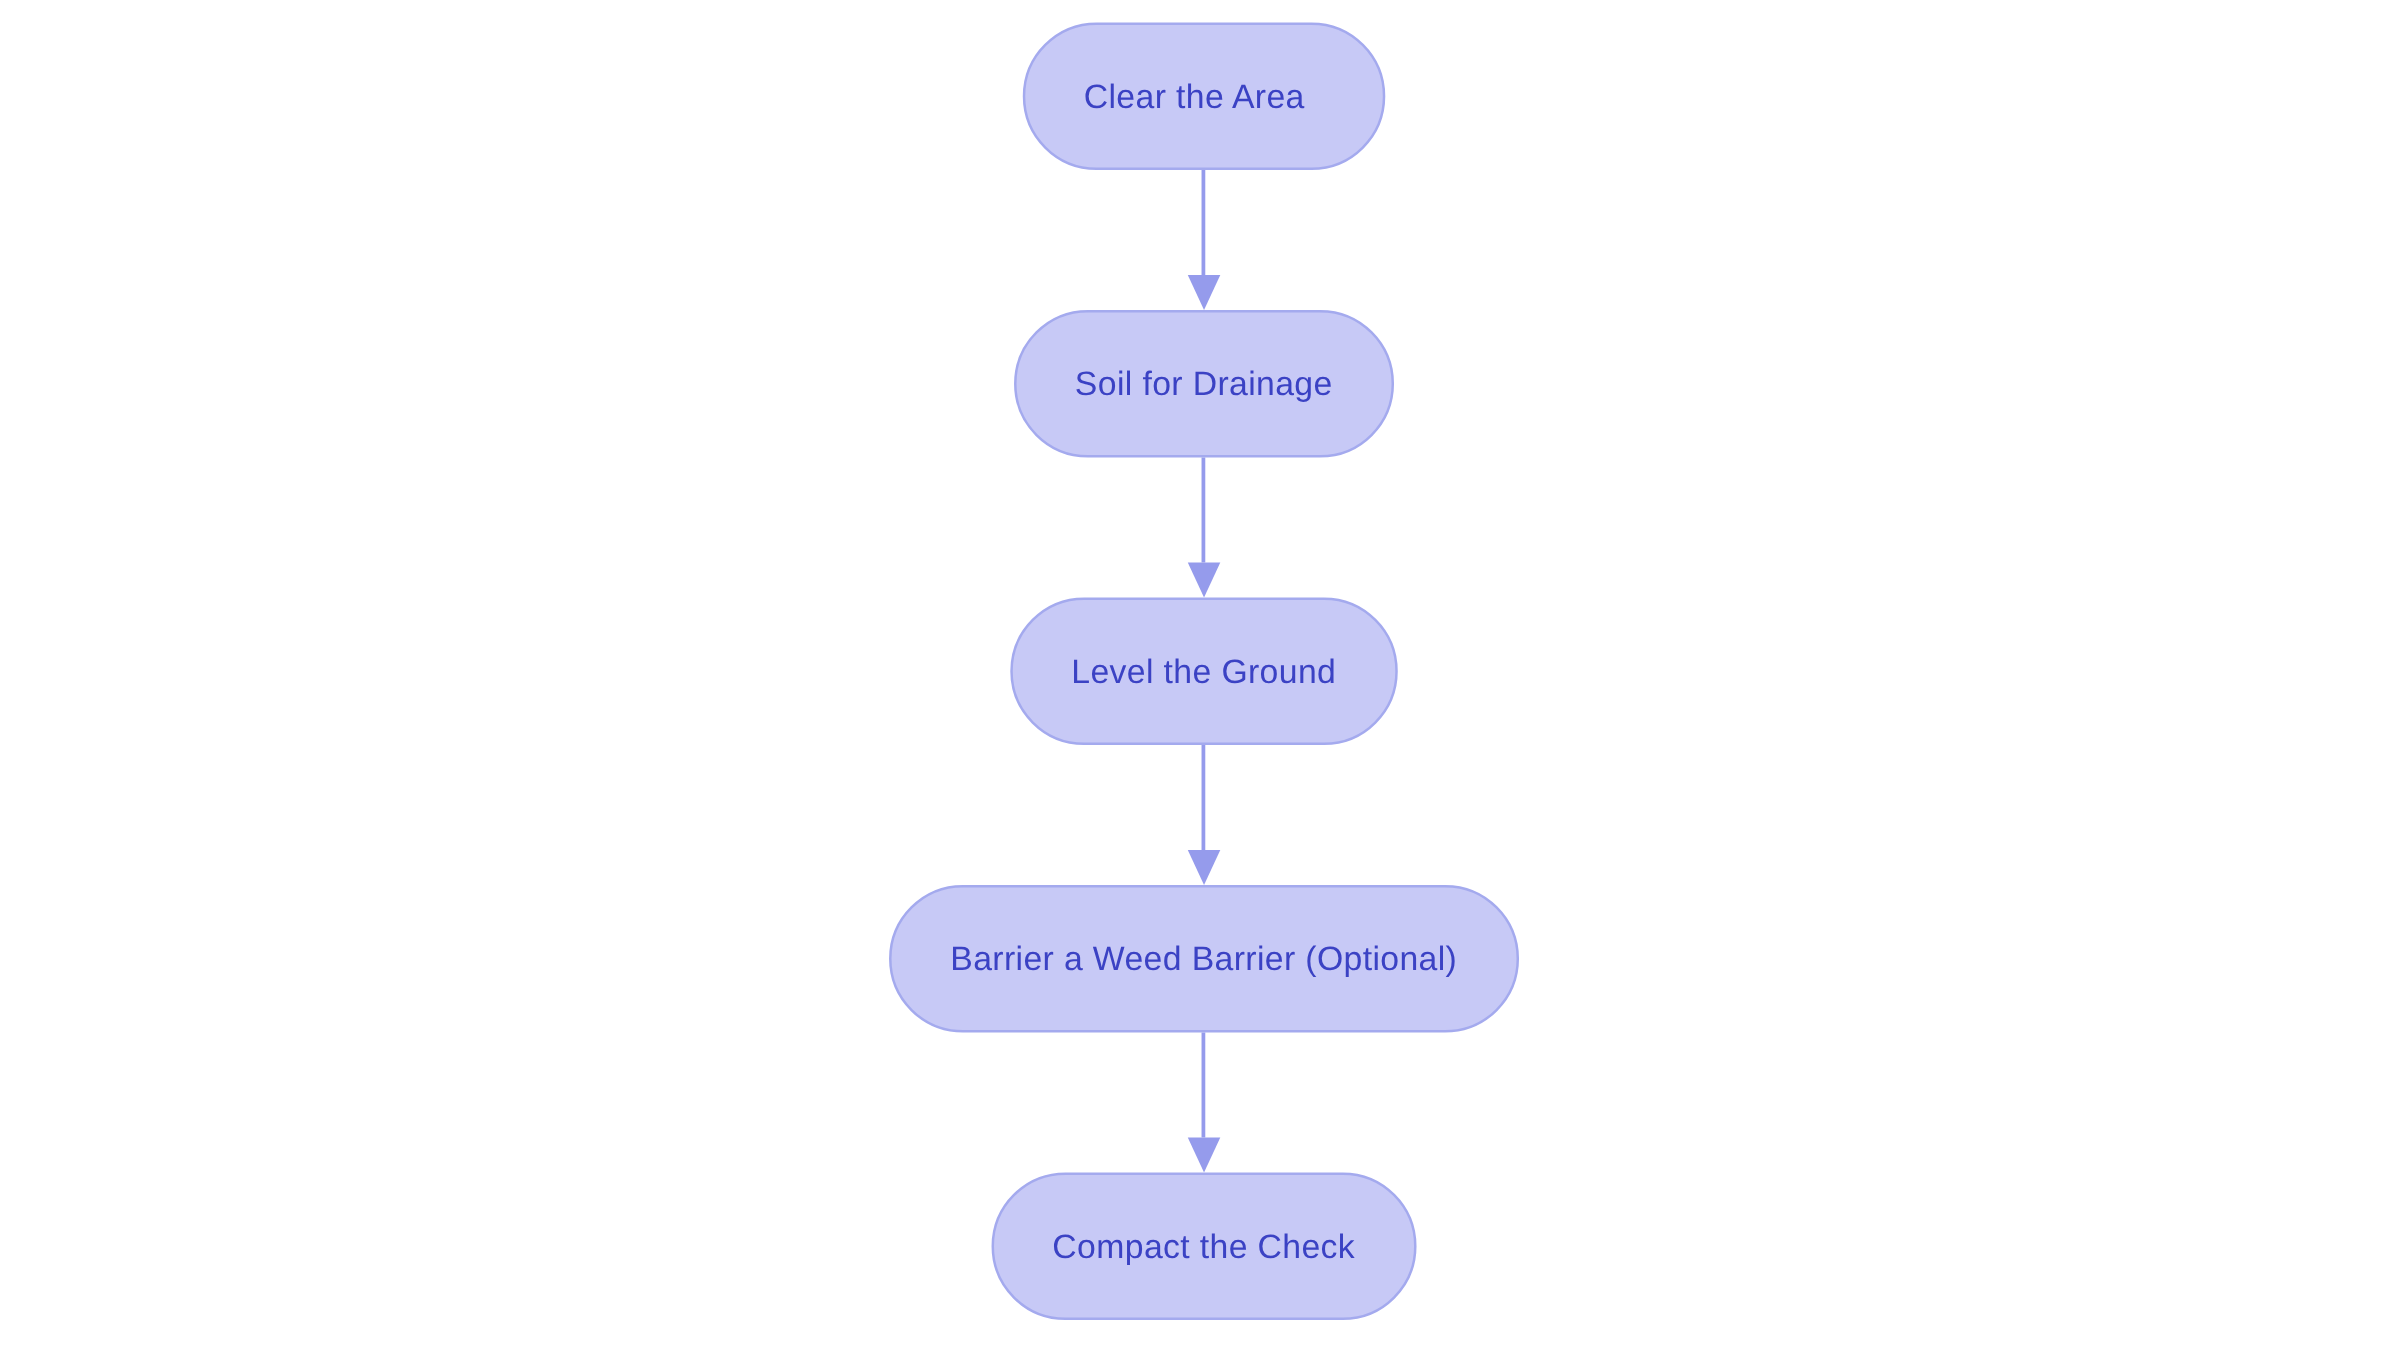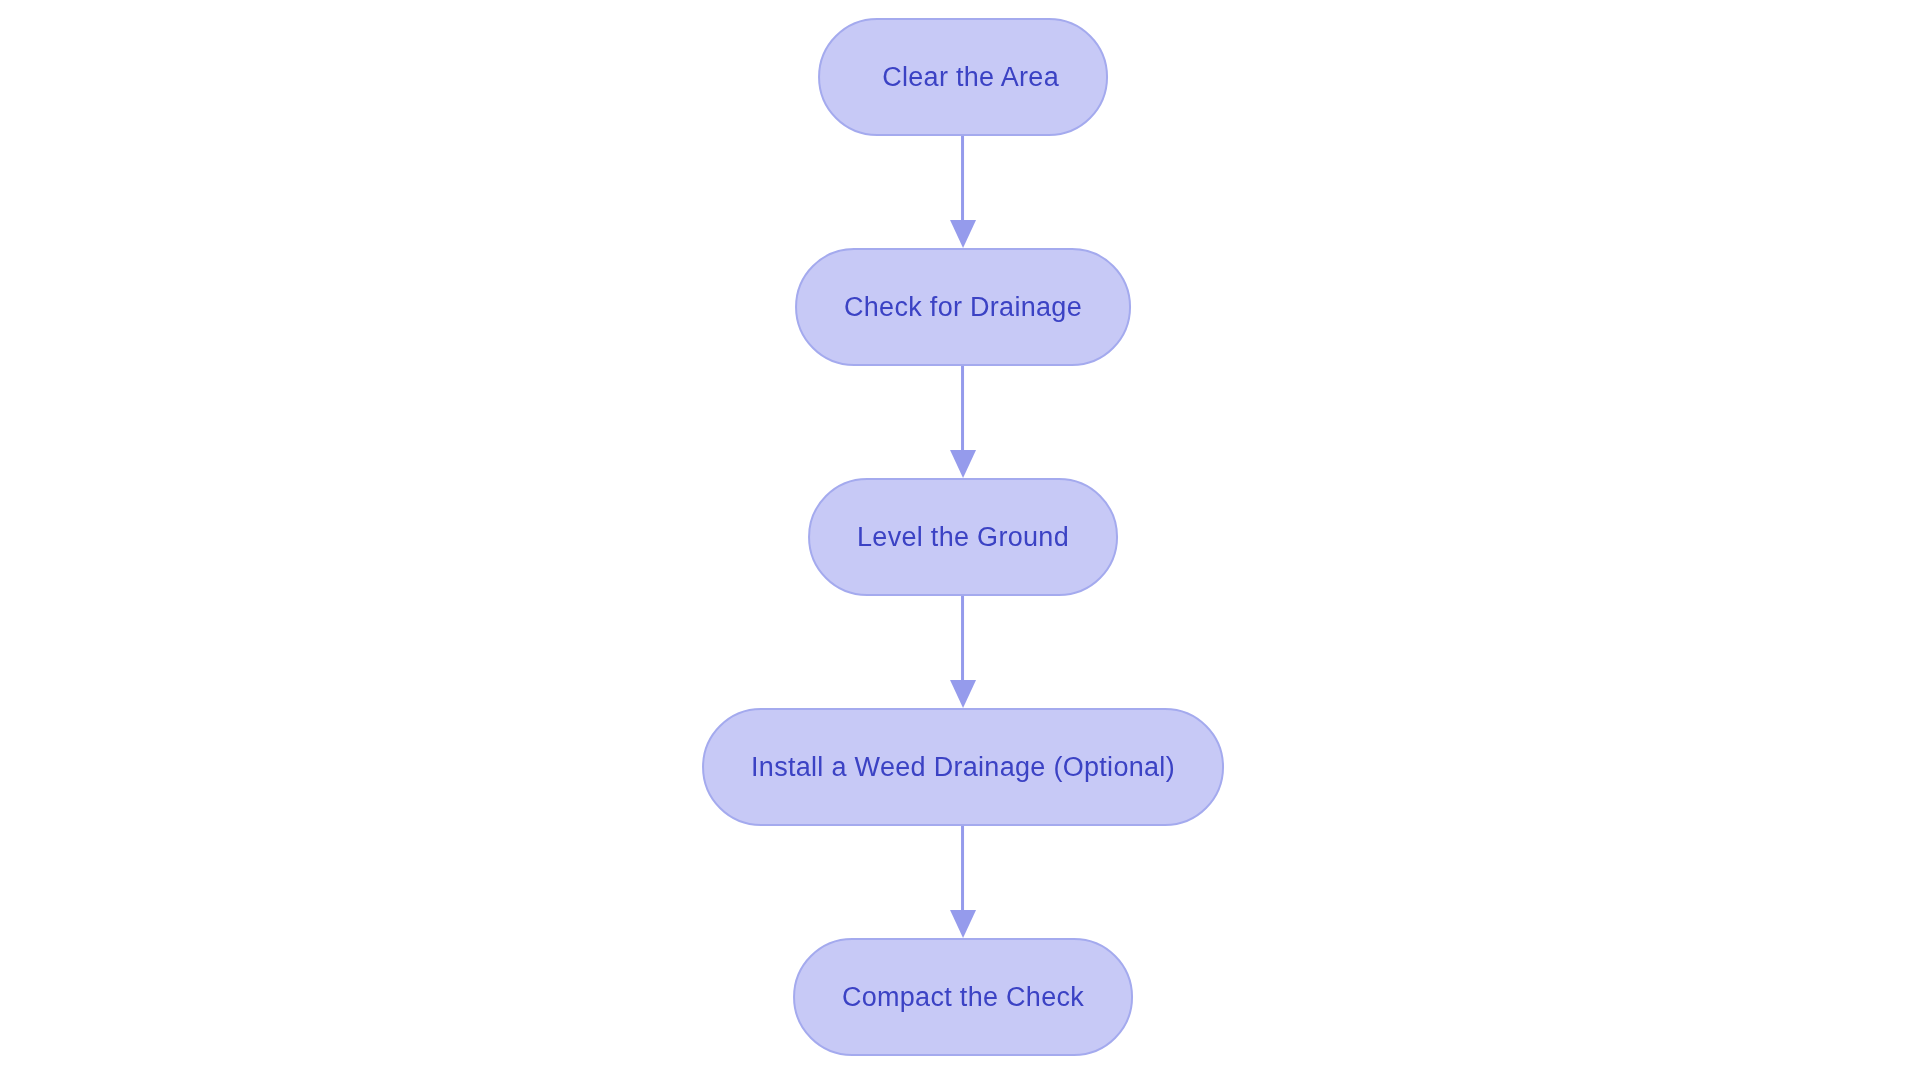--- a/index.html
+++ b/index.html
@@ -37,21 +37,21 @@
     min-width: 290px;
     padding: 0 47px;
     border-radius: 59px;
     background: var(--node-fill);
     border: 2px solid var(--node-border);
     color: var(--node-text);
     font-size: 27px;
     letter-spacing: 0.3px;
     display: flex;
     align-items: center;
-    justify-content: flex-end;
+    justify-content: flex-start;
     white-space: nowrap;
   }
   .arrow {
     height: 112px;
     display: flex;
     flex-direction: column;
     align-items: center;
   }
   .arrow-line {
     width: 3px;
@@ -75,39 +75,39 @@
     <div class="node">
       <span>Clear the Area</span>
     </div>
 
     <div class="arrow">
       <div class="arrow-line"></div>
       <div class="arrow-head"></div>
     </div>
 
     <div class="node">
-      <span>Check for Drainage</span>
+      <span>Soil for Drainage</span>
     </div>
 
     <div class="arrow">
       <div class="arrow-line"></div>
       <div class="arrow-head"></div>
     </div>
 
     <div class="node">
       <span>Level the Ground</span>
     </div>
 
     <div class="arrow">
       <div class="arrow-line"></div>
       <div class="arrow-head"></div>
     </div>
 
     <div class="node">
-      <span>Install a Weed Drainage (Optional)</span>
+      <span>Barrier a Weed Barrier (Optional)</span>
     </div>
 
     <div class="arrow">
       <div class="arrow-line"></div>
       <div class="arrow-head"></div>
     </div>
 
     <div class="node">
       <span>Compact the Check</span>
     </div>

